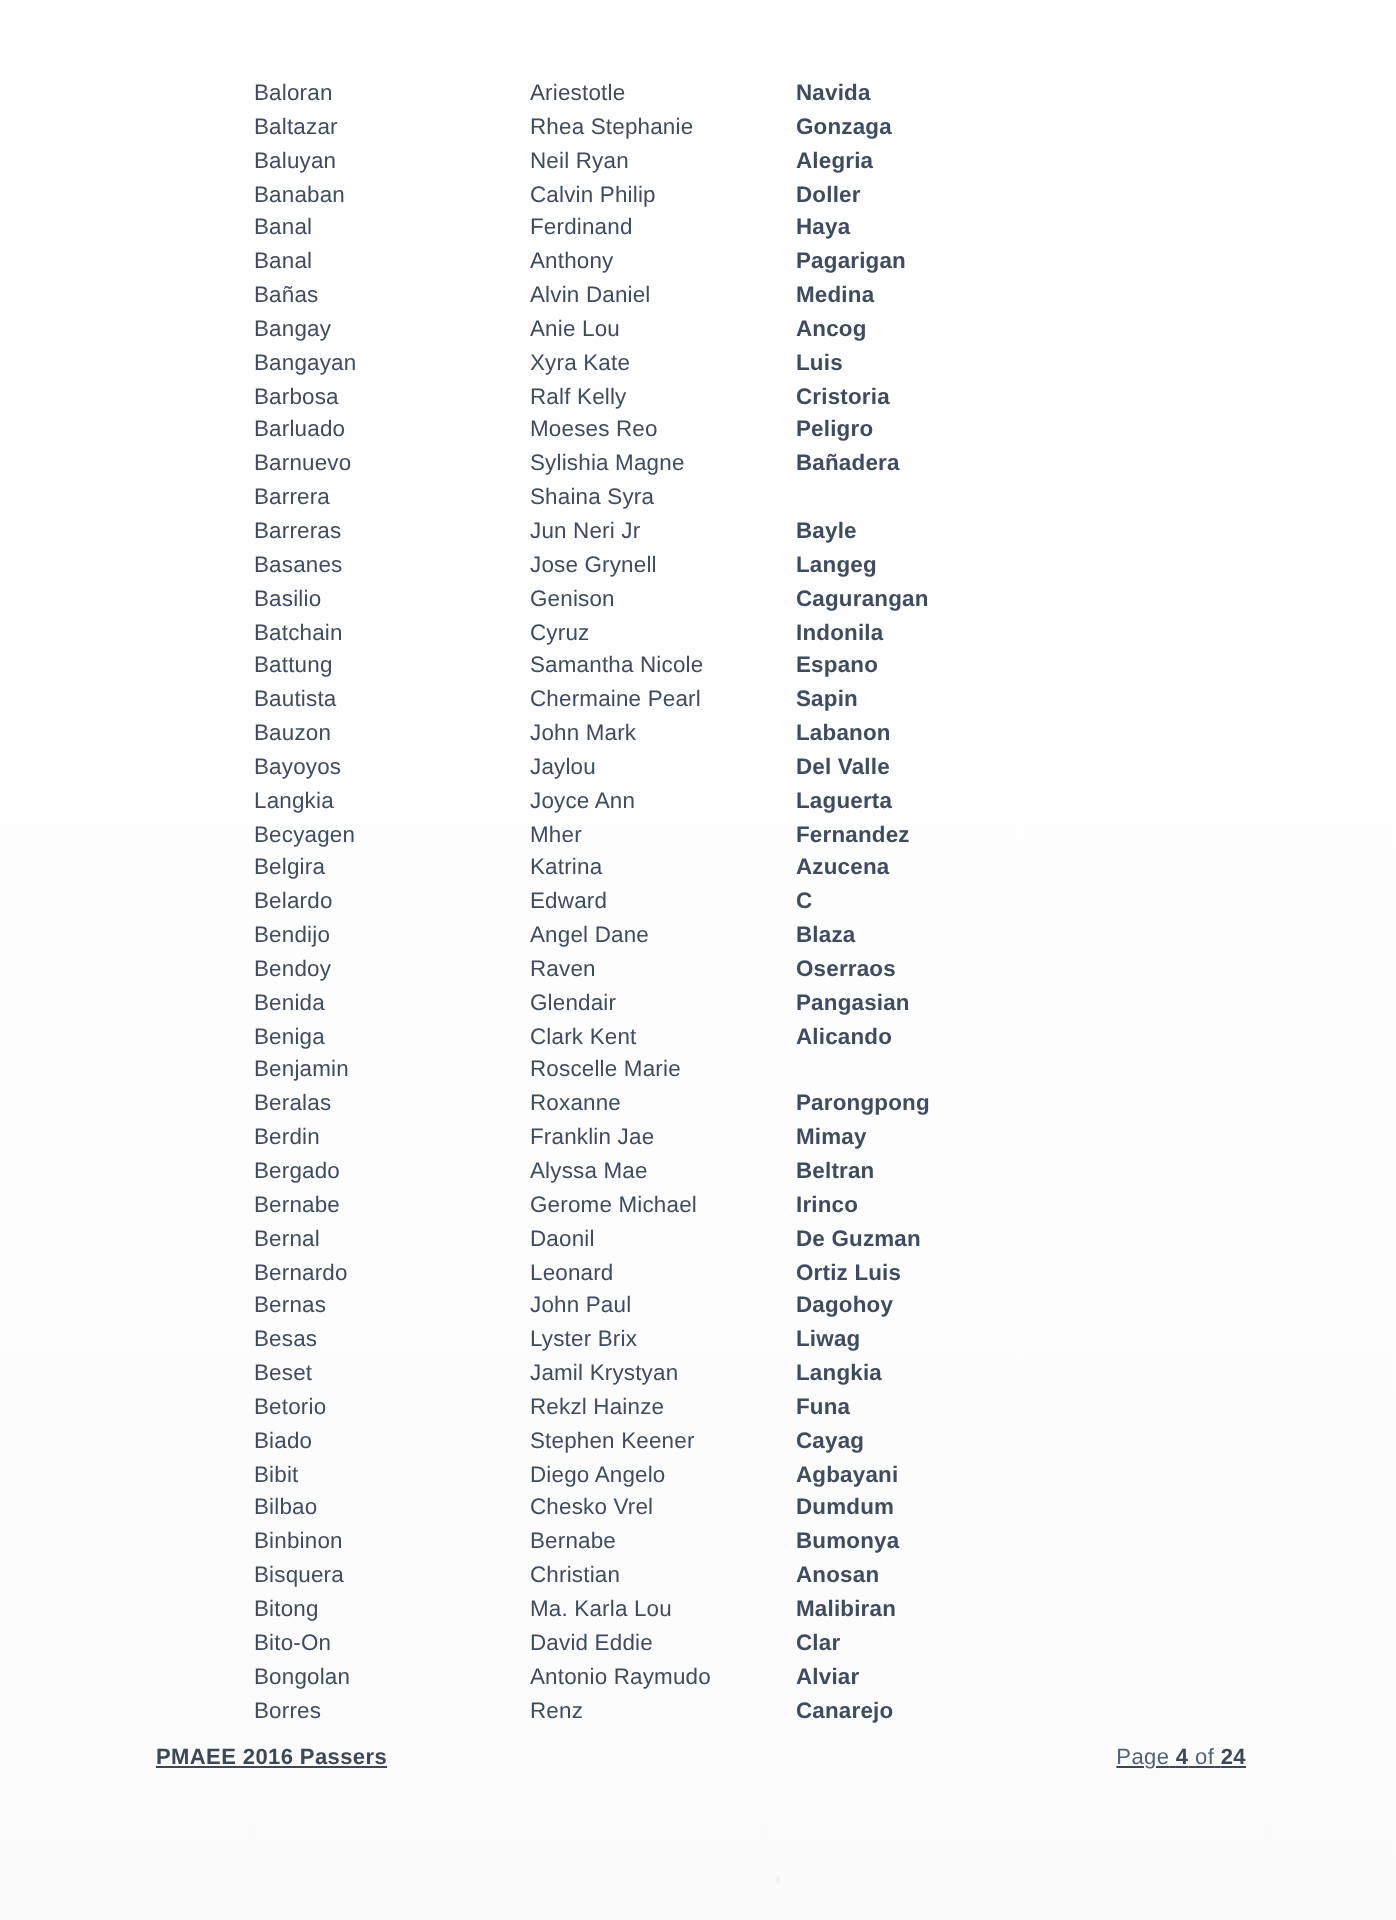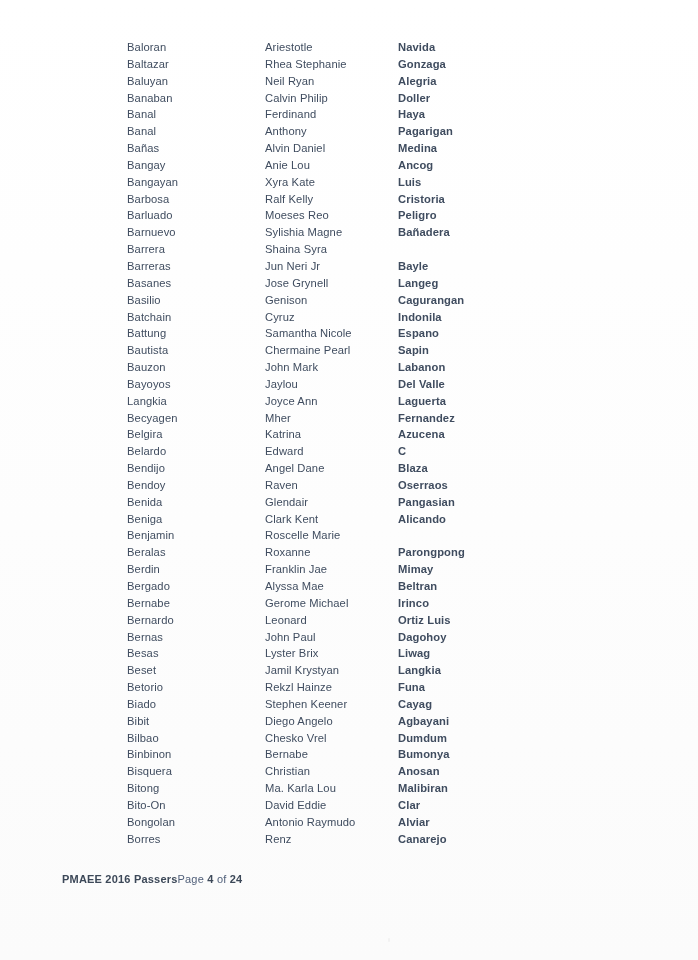--- a/index.html
+++ b/index.html
@@ -45,26 +45,27 @@
     letter-spacing: 0.1px;
     white-space: nowrap;
     color: #3f4c5f;
   }
   .col-surname { width: 120px; flex: 0 0 120px; }
   .col-given   { width: 133px; flex: 0 0 133px; margin-left: 18px; }
   .col-middle  { width: 200px; flex: 0 0 200px; font-weight: bold; }
 
   #footer {
     position: absolute;
-    left: 62px;
+    left: 78px;
     right: 75px;
     top: 873px;
     display: flex;
-    justify-content: flex-start;
+    justify-content: space-between;
     align-items: baseline;
+    text-decoration: underline;
   }
   #footer-title {
     font-size: 11px;
     font-weight: bold;
     color: #3c4858;
     letter-spacing: 0.2px;
   }
   #footer-page {
     font-size: 11px;
     color: #51607a;
@@ -247,20 +248,25 @@
       </div>
       <div class="roster-row">
         <div class="cell col-surname">Bergado</div>
         <div class="cell col-given">Alyssa Mae</div>
         <div class="cell col-middle">Beltran</div>
       </div>
       <div class="roster-row">
         <div class="cell col-surname">Bernabe</div>
         <div class="cell col-given">Gerome Michael</div>
         <div class="cell col-middle">Irinco</div>
+      </div>
+      <div class="roster-row">
+        <div class="cell col-surname">Bernal</div>
+        <div class="cell col-given">Daonil</div>
+        <div class="cell col-middle">De Guzman</div>
       </div>
       <div class="roster-row">
         <div class="cell col-surname">Bernardo</div>
         <div class="cell col-given">Leonard</div>
         <div class="cell col-middle">Ortiz Luis</div>
       </div>
       <div class="roster-row">
         <div class="cell col-surname">Bernas</div>
         <div class="cell col-given">John Paul</div>
         <div class="cell col-middle">Dagohoy</div>

